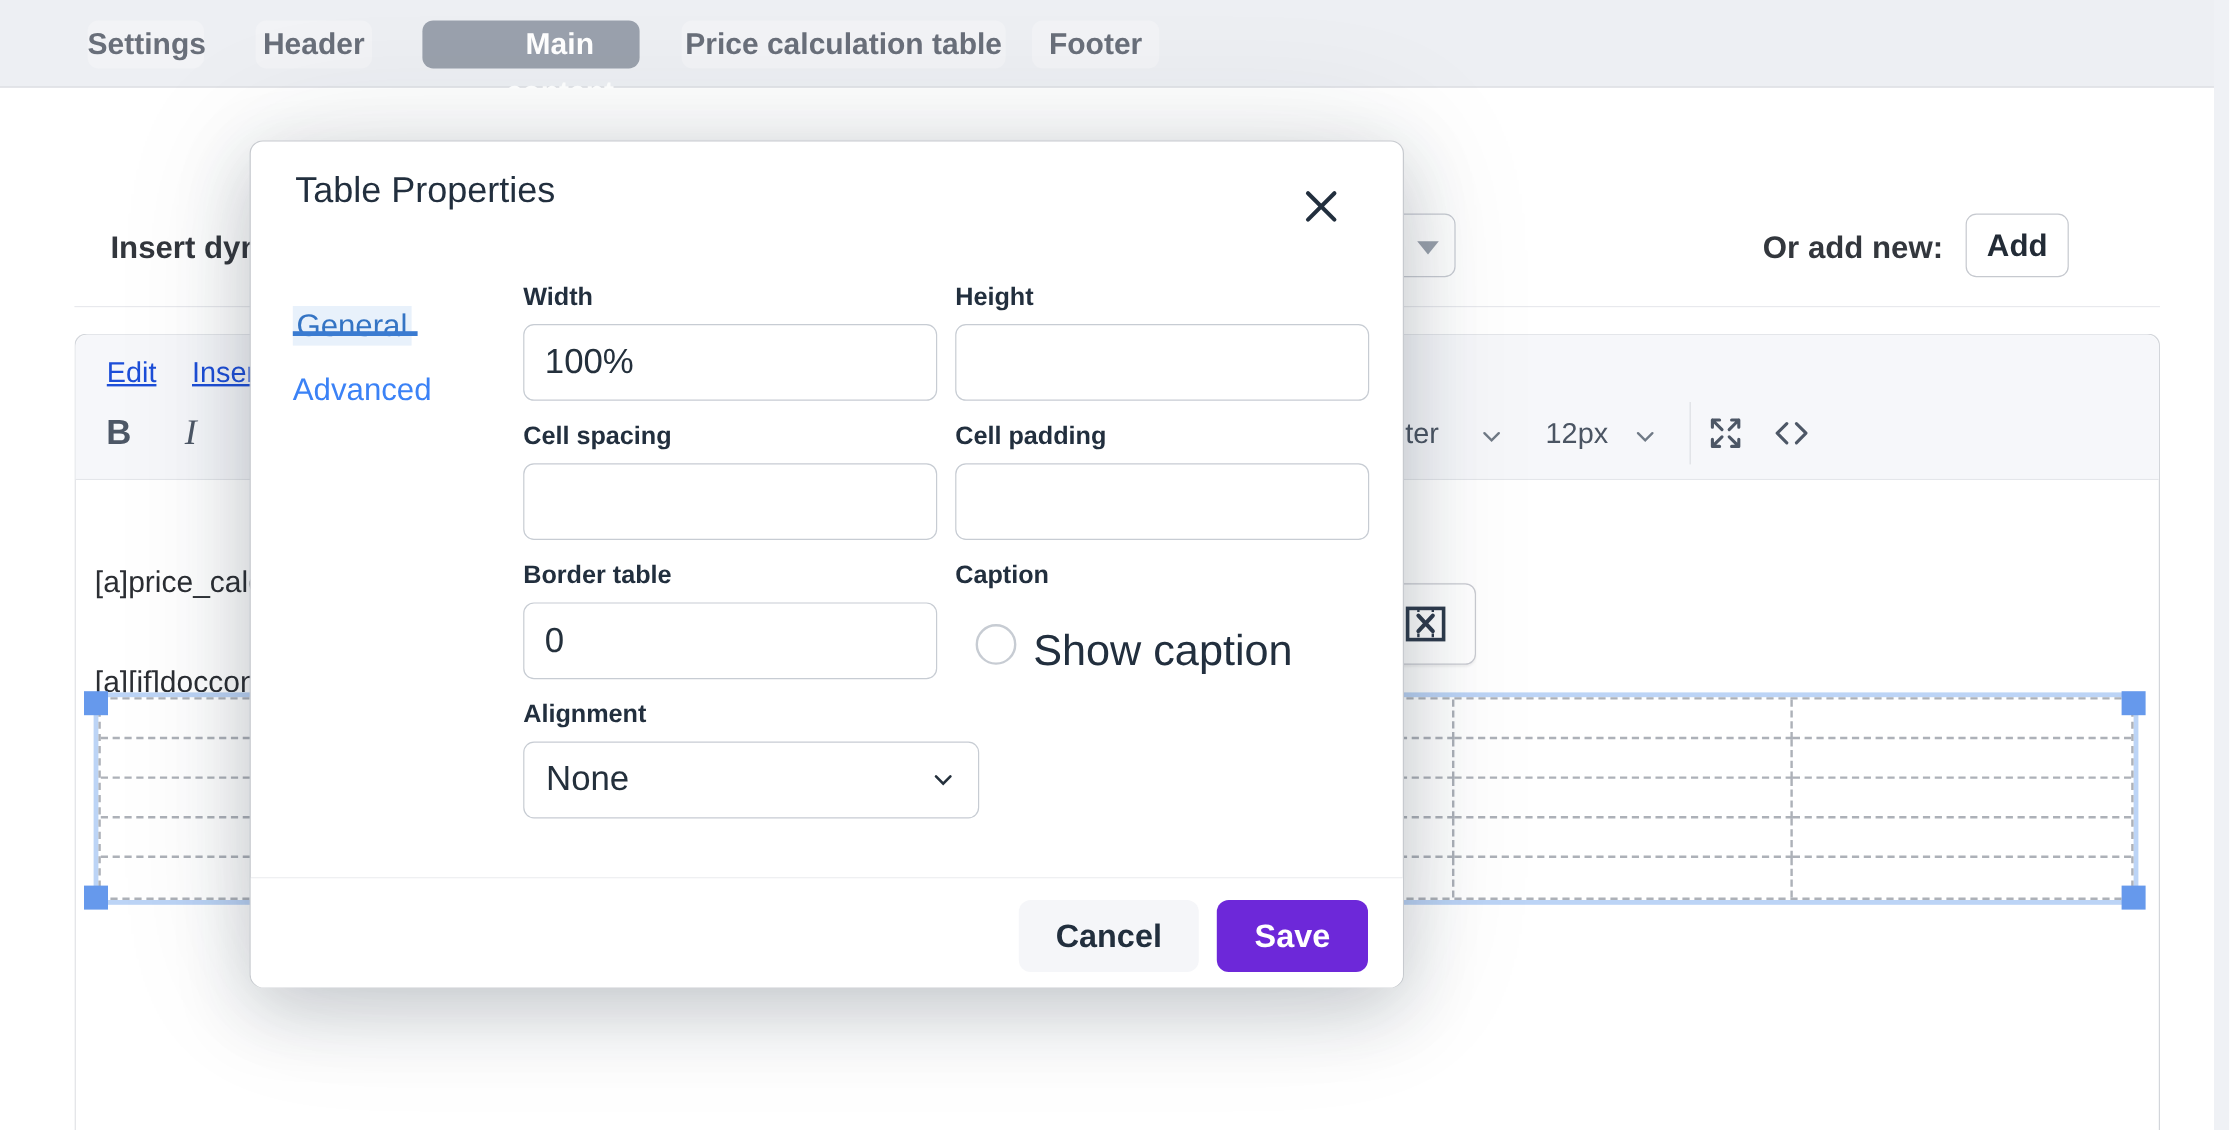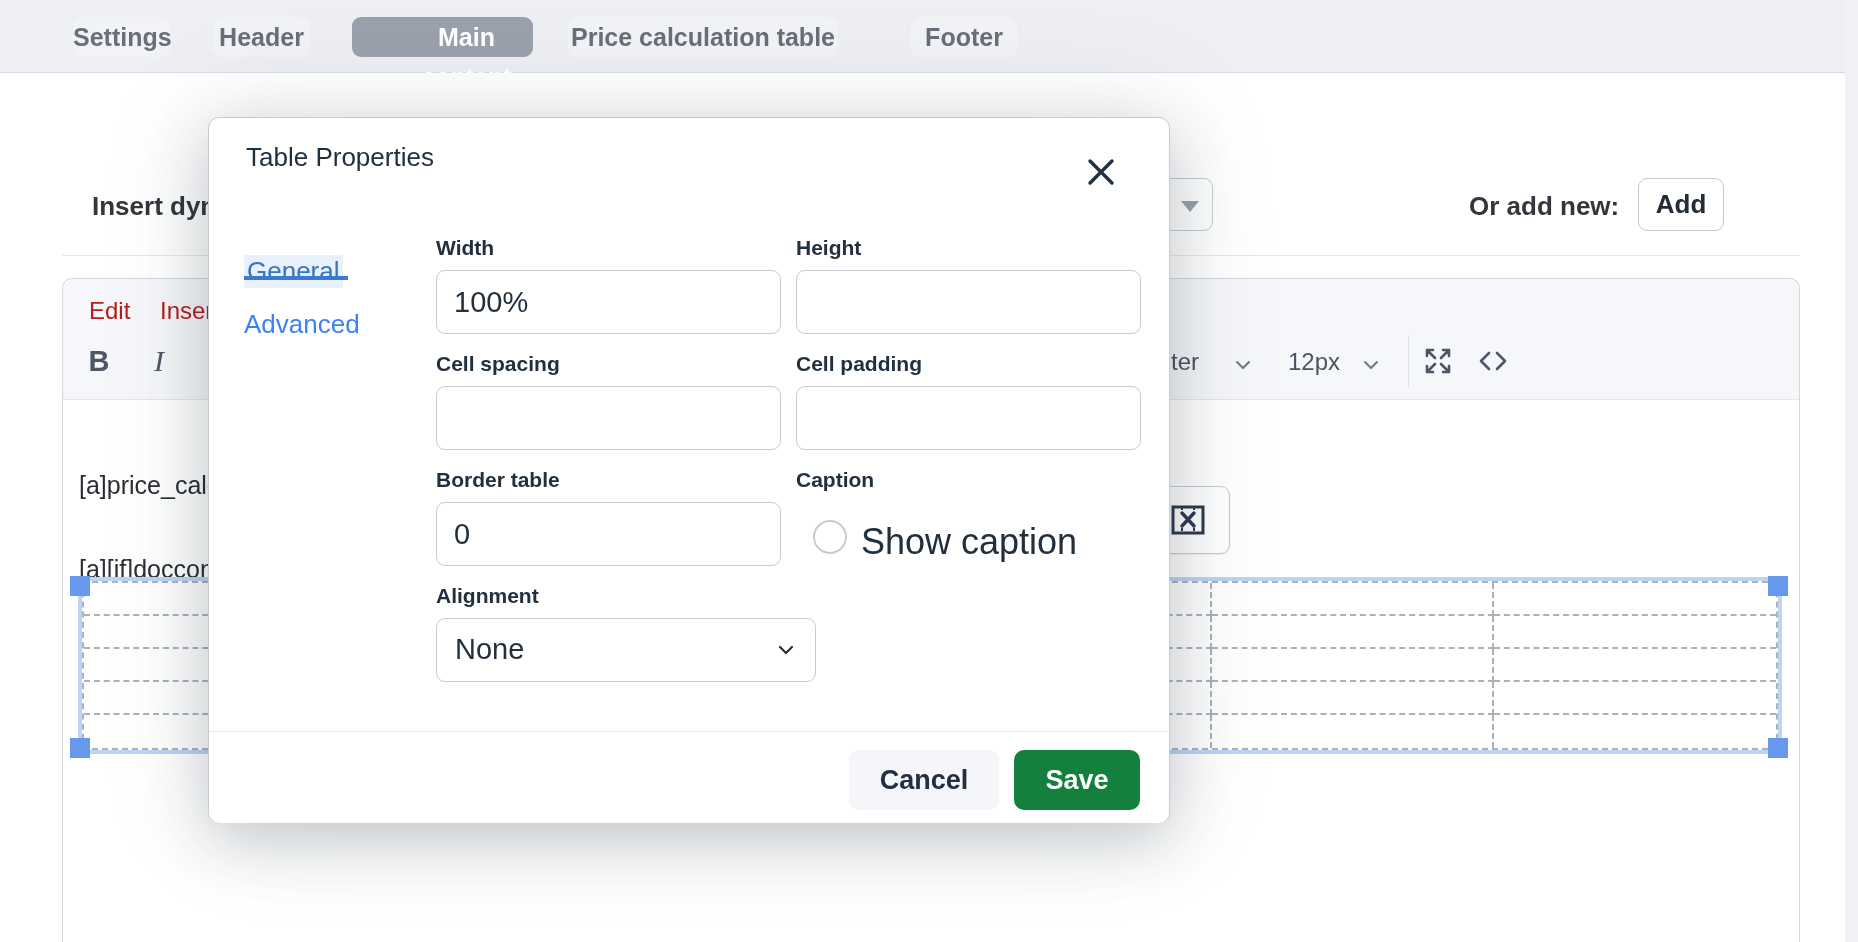--- a/index.html
+++ b/index.html
@@ -24,21 +24,21 @@
   .add-btn { position:absolute; left:1638px; top:178px; width:86px; height:53px; background:#ffffff;
              border:1px solid #c6c9cf; border-radius:9px; font-size:26px; font-weight:700; color:#222b36;
              text-align:center; line-height:51px; cursor:pointer; }
   .row-divider { position:absolute; left:62px; top:255px; width:1738px; height:0; border-top:1px solid #e8e9ed; }
 
   
   .editor { position:absolute; left:62px; top:278px; width:1738px; height:664px; background:#ffffff;
             border:1px solid #d3d6db; border-bottom:none; border-radius:10px 10px 0 0; }
   .ed-header { position:absolute; left:0; top:0; width:100%; height:121px; background:#f6f7fa;
                border-bottom:1px solid #e4e6ea; border-radius:10px 10px 0 0; }
-  .ed-menu-item { position:absolute; top:18px; font-size:24px; color:#b91c1c; cursor:pointer; }
+  .ed-menu-item { position:absolute; top:18px; font-size:24px; color:#1d4ed8; cursor:pointer;text-decoration:underline; }
   .ed-btn { position:absolute; top:60px; width:44px; height:44px; text-align:center; line-height:44px; cursor:pointer; }
   .ed-bold { font-size:29px; font-weight:700; color:#4d5766; }
   .ed-italic { font-size:30px; font-style:italic; font-family:"Liberation Serif","DejaVu Serif",serif; color:#4d5766; }
   .ed-combo { position:absolute; top:69px; font-size:24px; color:#4b5563; cursor:pointer; }
   .ed-sep { position:absolute; top:56px; width:0; height:52px; border-left:1px solid #dcdfe4; }
   .ed-iconbtn { position:absolute; top:62px; width:40px; height:40px; cursor:pointer; }
   .chev { position:absolute; top:78px; }
 
   .ed-line { position:absolute; font-size:25px; color:#2b2e33; white-space:nowrap; }
 
@@ -53,21 +53,21 @@
   .handle { position:absolute; width:20px; height:20px; background:#6699ec; }
 
   
   .peek-iconbtn { position:absolute; left:1138px; top:486px; width:92px; height:68px; background:#ffffff;
                   border:1px solid #caccd2; border-radius:9px; box-shadow:0 1px 2px rgba(0,0,0,.06); cursor:pointer; }
 
   
   .dialog { position:absolute; left:208px; top:117px; width:962px; height:706px; background:#ffffff;
             border:1px solid #c7cacf; border-radius:11px;
             box-shadow:0 18px 60px rgba(34,47,62,.22), 0 0 120px rgba(34,47,62,.10); }
-  .dlg-title { position:absolute; left:37px; top:24px; font-size:26px; color:#222f3e; }
+  .dlg-title { position:absolute; left:37px; top:24px; font-size:30px; color:#222f3e; }
   .dlg-close { position:absolute; left:870px; top:32px; width:44px; height:44px; cursor:pointer; }
   .dlg-tab { position:absolute; left:35px; font-size:26px; cursor:pointer;margin-top:15px; }
   .dlg-tab.active { color:#3474c4; background:#e8f1fb; padding:1px 3px; }
   .dlg-tab-underline { position:absolute; left:35px; top:158px; width:104px; height:4px; background:#3a7bd1; }
   .dlg-tab.inactive { color:#3b82f6;text-align:center; }
   .fld-label { position:absolute; font-size:21px; font-weight:700; color:#222f3e; }
   .fld-input { position:absolute; width:345px; height:64px; border:1.5px solid #c7ccd3; border-radius:9px;
                font-family:inherit; font-size:29px; color:#24303c; padding:0 17px; background:#ffffff; outline:none; }
   .dlg-select { position:absolute; width:380px; height:64px; border:1.5px solid #c7ccd3; border-radius:9px;
                 background:#ffffff; cursor:pointer; }
@@ -75,34 +75,34 @@
   .dlg-select .sel-chev { position:absolute; right:20px; top:24px; }
   .cap-circle { position:absolute; left:604px; top:402px; width:34px; height:34px; border:2px solid #c7ccd3;
                 border-radius:50%; background:#ffffff; cursor:pointer; }
   .cap-text { position:absolute; left:652px; top:403px; font-size:36px; color:#222f3e; }
   .dlg-footer { position:absolute; left:0; top:613px; width:100%; height:92px; border-top:1px solid #e5e7ea;
                 border-radius:0 0 11px 11px; background:#ffffff; }
   .btn-cancel { position:absolute; left:640px; top:18px; width:150px; height:60px; border-radius:10px;
                 background:#f5f6f9; font-size:27px; font-weight:700; color:#222f3e; text-align:center;
                 line-height:60px; cursor:pointer; }
   .btn-save { position:absolute; left:805px; top:18px; width:126px; height:60px; border-radius:10px;
-              background:#15803d; font-size:27px; font-weight:700; color:#ffffff; text-align:center;
+              background:#6d28d9; font-size:27px; font-weight:700; color:#ffffff; text-align:center;
               line-height:60px; cursor:pointer; }
 </style>
 </head>
 <body>
 
 <div id="app">
 
   <div class="topbar"></div>
   <div class="top-tab" style="left:73px;width:97px;">Settings</div>
   <div class="top-tab" style="left:213px;width:97px;">Header</div>
   <div class="top-tab active" style="left:352px;width:181px;">Main content</div>
   <div class="top-tab" style="left:568px;width:270px;">Price calculation table</div>
-  <div class="top-tab" style="left:911px;width:106px;">Footer</div>
+  <div class="top-tab" style="left:860px;width:106px;">Footer</div>
   <div class="right-margin"></div>
 
   <div class="insert-label">Insert dyn</div>
   <div class="peek-select">
     <span class="peek-caret"></span>
   </div>
   <div class="oraddnew">Or add new:</div>
   <div class="add-btn">Add</div>
   <div class="row-divider"></div>
 

